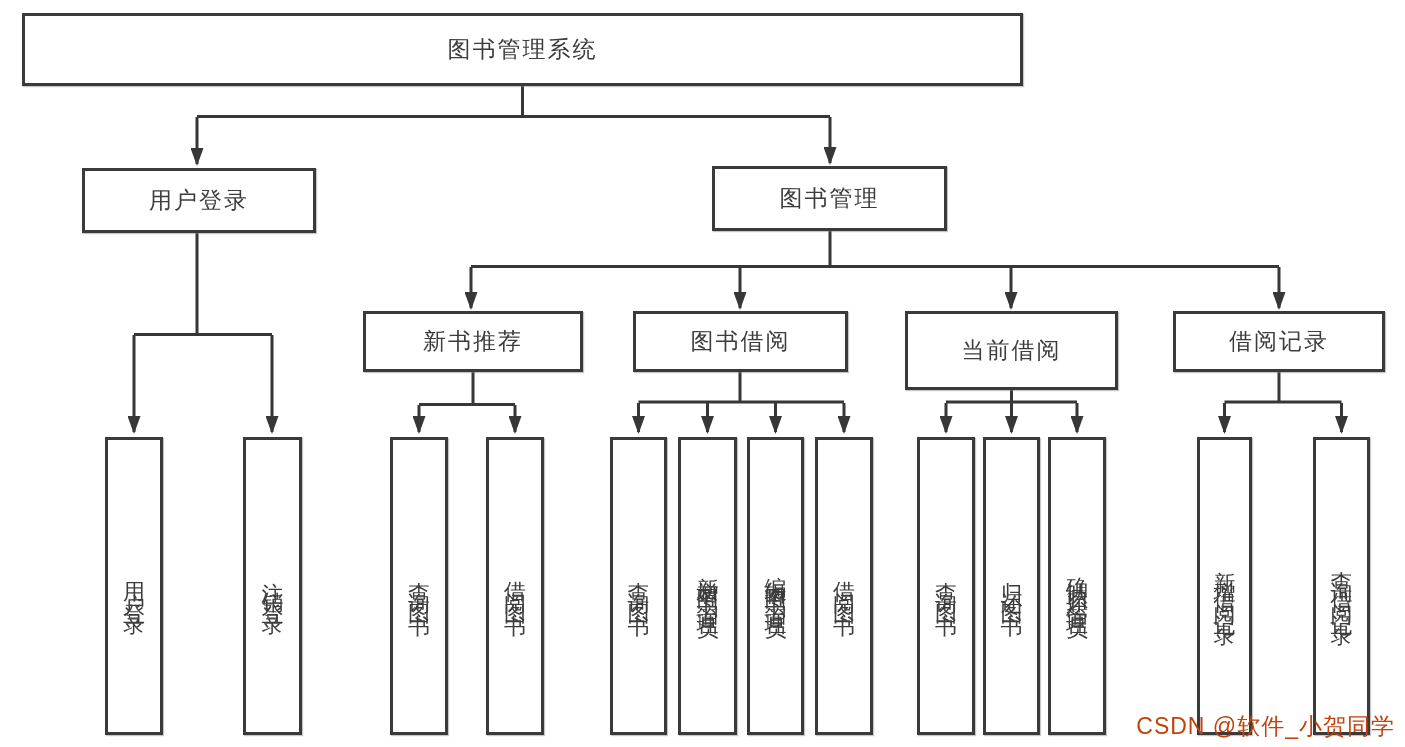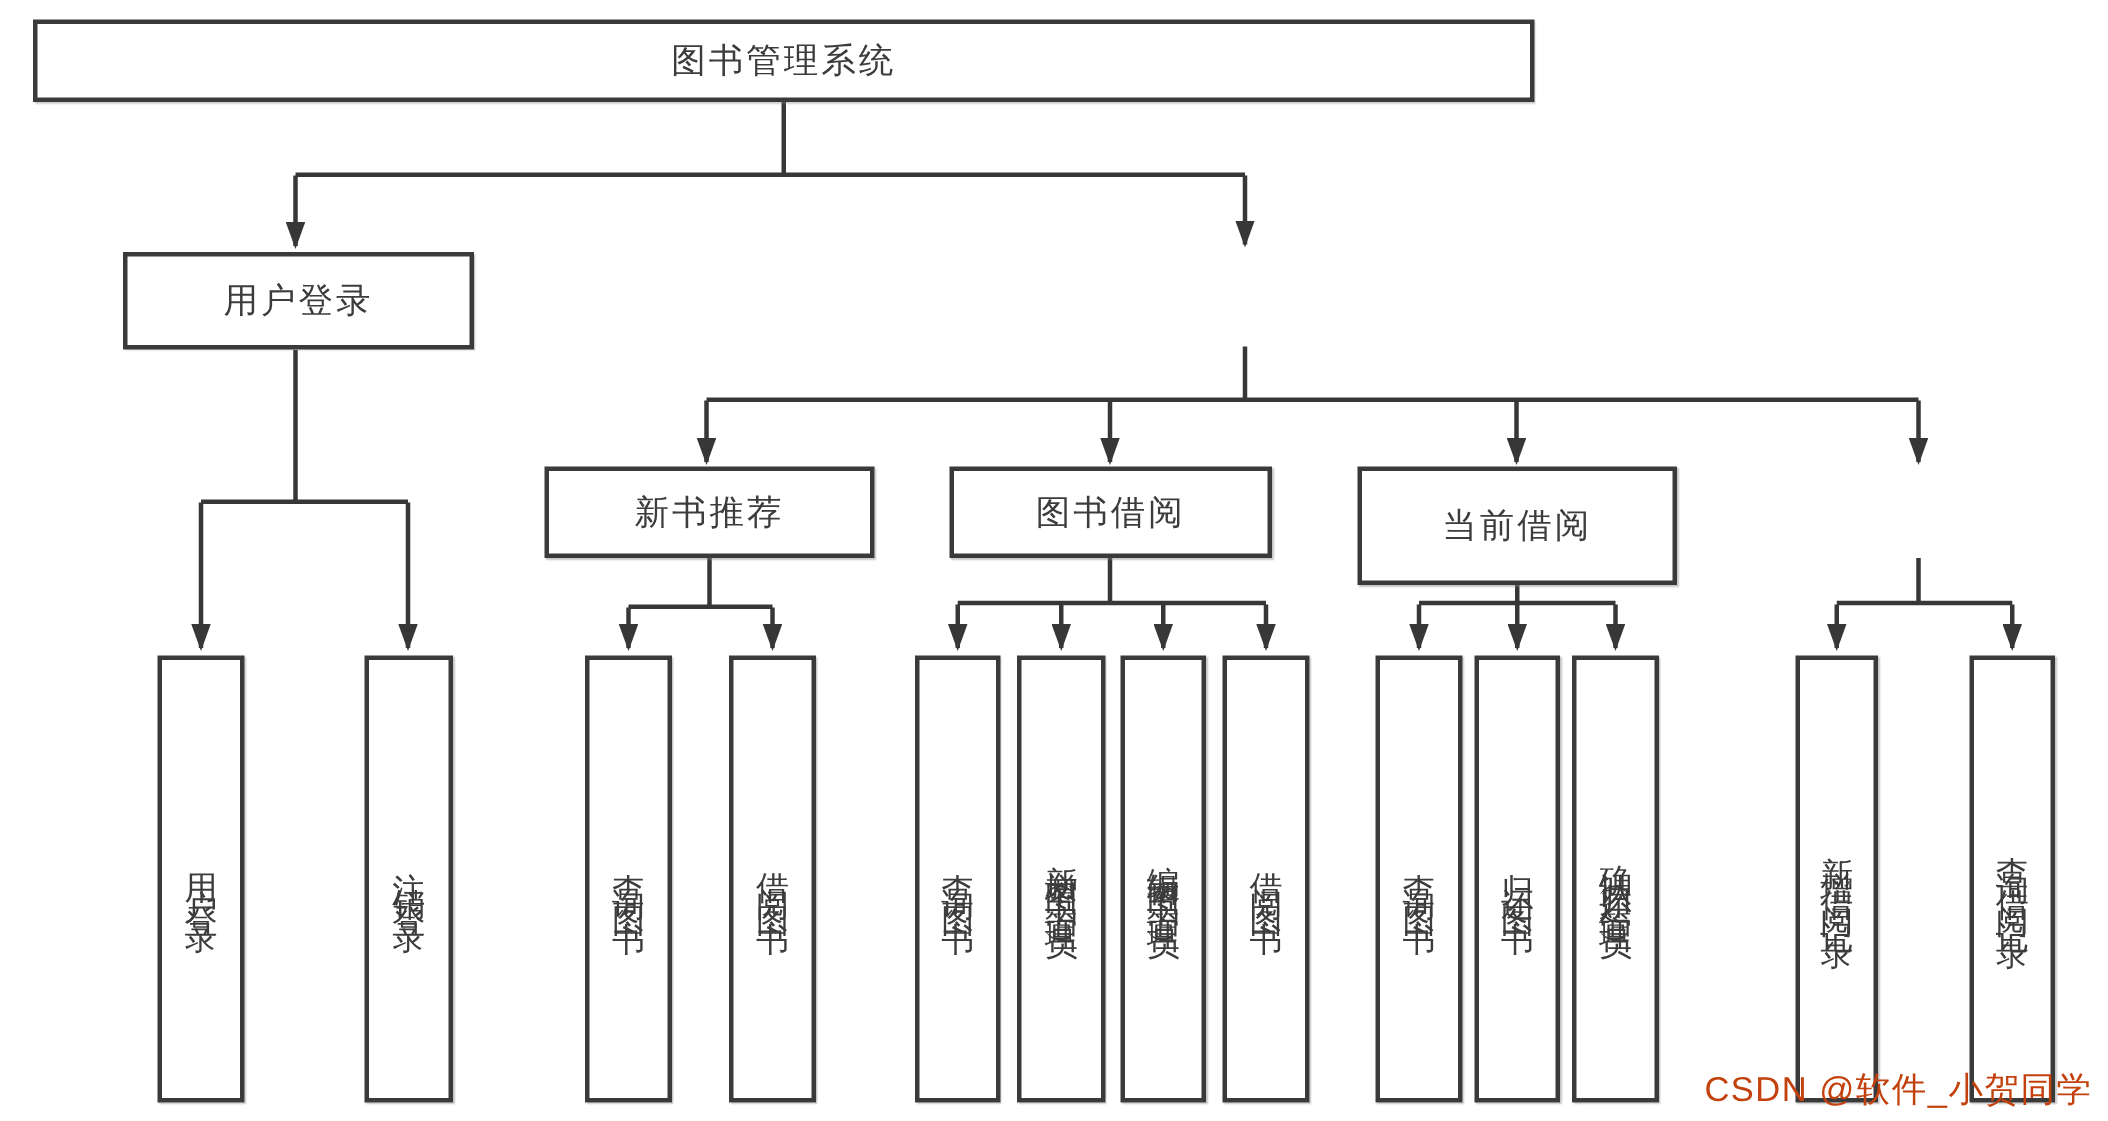--- a/index.html
+++ b/index.html
@@ -87,36 +87,42 @@
 
       <g>
         <path d="M1279,372 V403"></path>
         <path d="M1224.5,402 H1341.5"></path>
         <path d="M1224.5,403 V432" marker-end="url(#arrow)"></path>
         <path d="M1341.5,403 V432" marker-end="url(#arrow)"></path>
       </g>
     </g>
   </svg>
 
-  <div class="node hbox" style="left:22px;top:13px;width:1001px;height:55px;">
+  <div class="node hbox" style="left:22px;top:13px;width:1001px;height:73px;">
     <span>图书管理系统</span>
   </div>
 
   <div class="node hbox" style="left:82px;top:168px;width:234px;height:65px;">
     <span>用户登录</span>
+  </div>
+  <div class="node hbox" style="left:712px;top:166px;width:235px;height:65px;">
+    <span>图书管理</span>
   </div>
 
   <div class="node hbox" style="left:633px;top:311px;width:215px;height:61px;">
     <span>图书借阅</span>
   </div>
   <div class="node hbox" style="left:363px;top:311px;width:220px;height:61px;">
     <span>新书推荐</span>
   </div>
   <div class="node hbox" style="left:905px;top:311px;width:213px;height:79px;">
     <span>当前借阅</span>
+  </div>
+  <div class="node hbox" style="left:1173px;top:311px;width:212px;height:61px;">
+    <span>借阅记录</span>
   </div>
 
   <div class="node vbox" style="left:105px;top:437px;width:58px;height:298px;">
     <span>用户登录</span>
   </div>
   <div class="node vbox" style="left:243px;top:437px;width:59px;height:298px;">
     <span>注销登录</span>
   </div>
 
   <div class="node vbox" style="left:390px;top:437px;width:58px;height:298px;">

